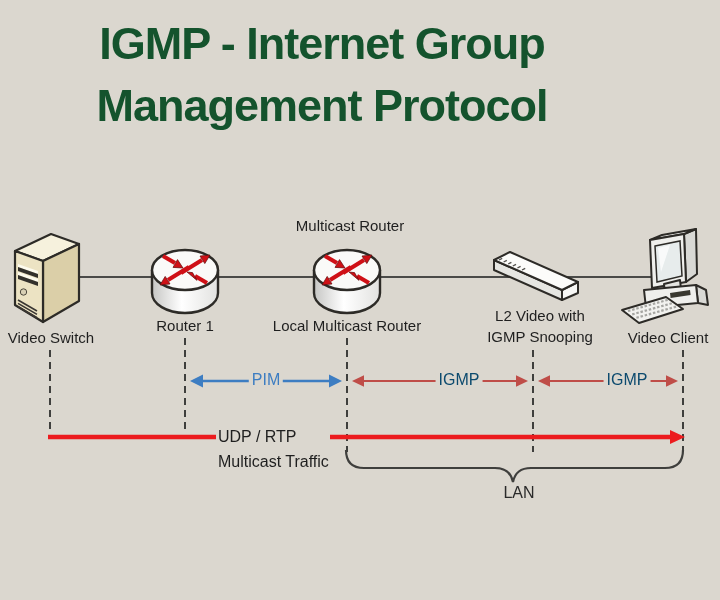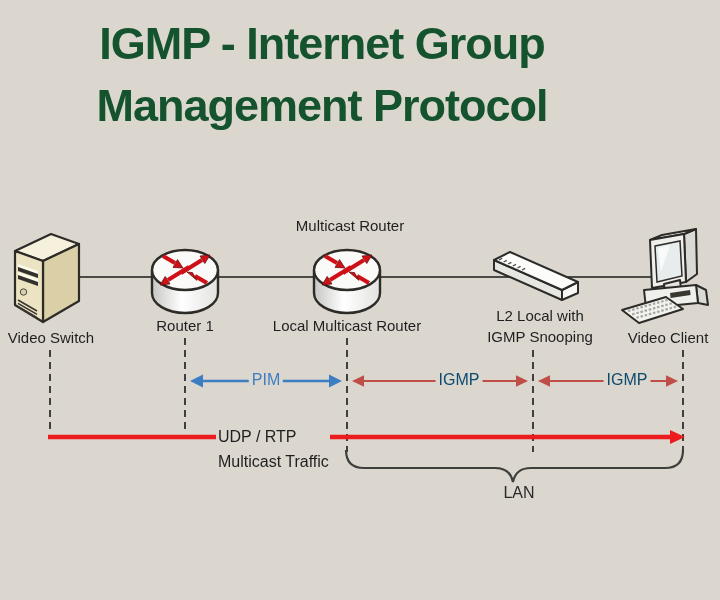--- a/index.html
+++ b/index.html
@@ -165,21 +165,21 @@
 
 <div class="lbl" style="left:350px; top:206px;margin-top:11px;">Multicast Router</div>
 
 <div class="lbl" style="left:51px; top:329px;">Video Switch</div>
 
 <div class="lbl" style="left:185px; top:317px;">Router 1</div>
 
 <div class="lbl" style="left:347px; top:317px;">Local Multicast Router</div>
 
 <div class="lbl two-line" style="left:540px; top:305px;">
-  <span>L2 Local with</span>
+  <span>L2 Video with</span>
   <span>IGMP Snooping</span>
 </div>
 
 <div class="lbl" style="left:668px; top:329px;">Video Client</div>
 
 <div class="proto-lbl pim" style="left:266px; top:371px;">PIM</div>
 <div class="proto-lbl igmp" style="left:440px; top:371px;">IGMP</div>
 <div class="proto-lbl igmp" style="left:608px; top:371px;">IGMP</div>
 
 <div class="traffic-lbl">

